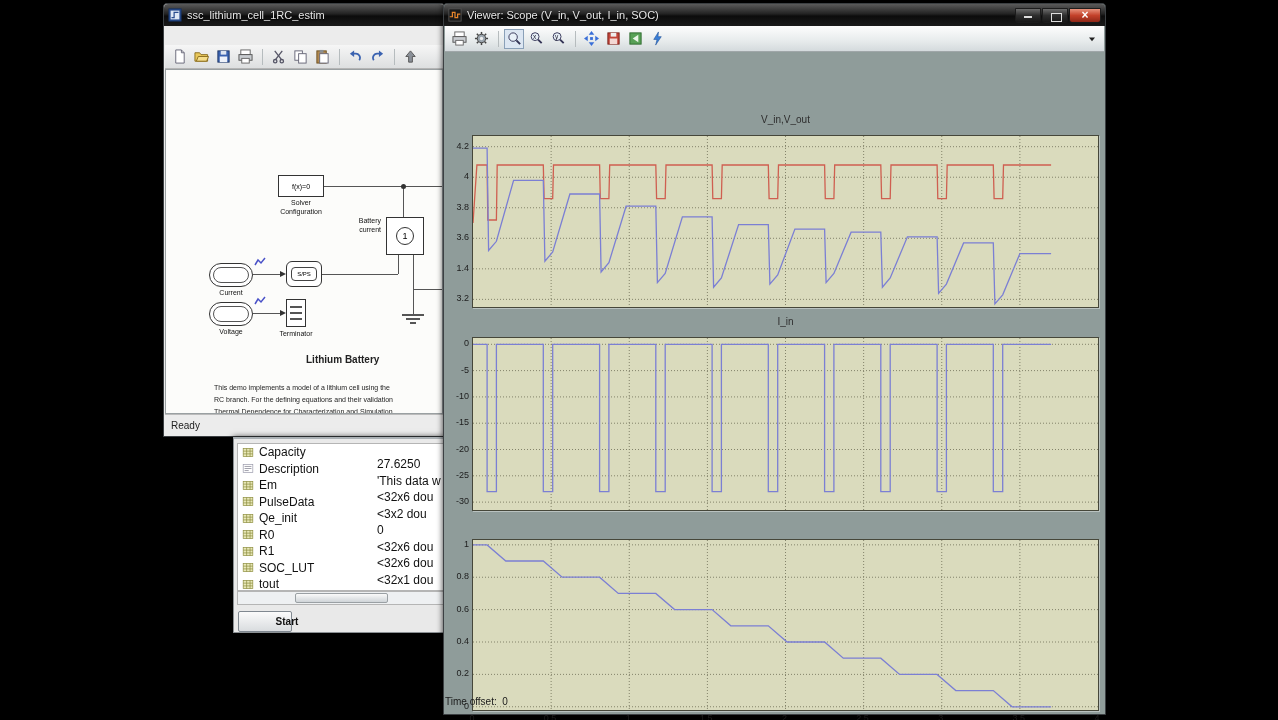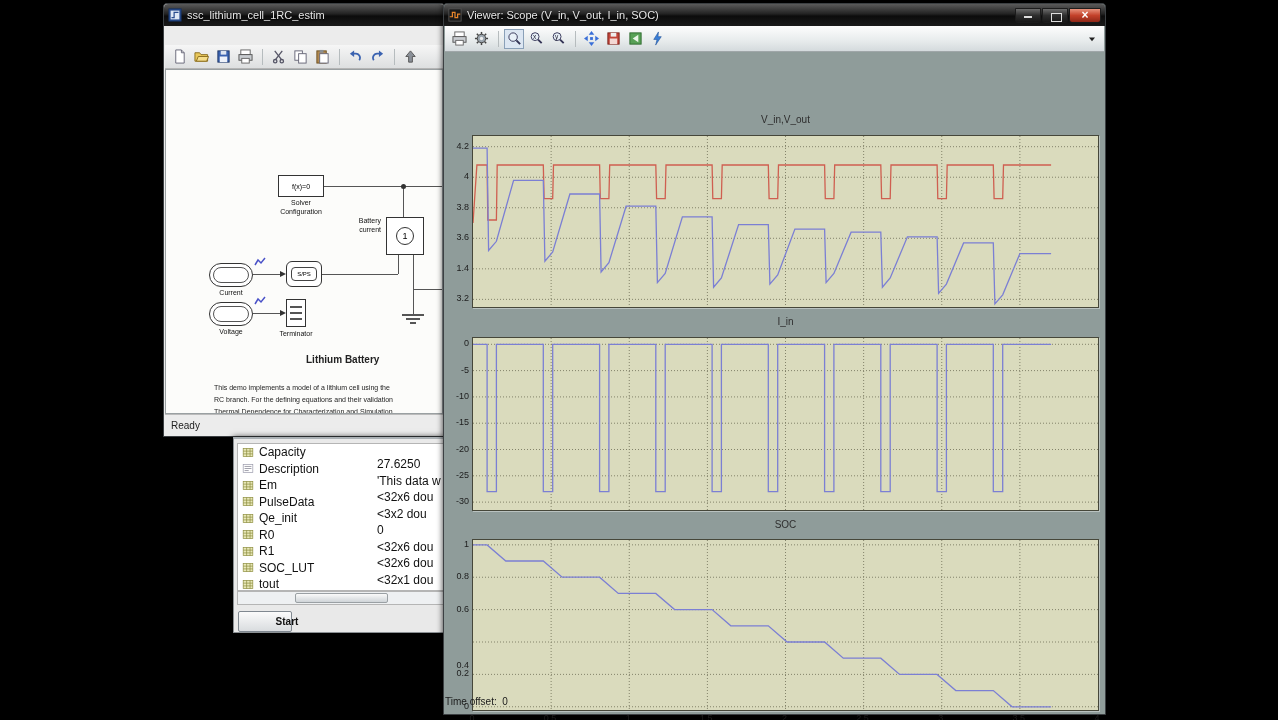--- a/index.html
+++ b/index.html
@@ -528,21 +528,20 @@
             <line x1="0" y1="32.61162079510703" x2="625" y2="32.61162079510703" stroke="#83836a" stroke-width="1" stroke-dasharray="1,2"></line>
             <line x1="0" y1="58.91131498470949" x2="625" y2="58.91131498470949" stroke="#83836a" stroke-width="1" stroke-dasharray="1,2"></line>
             <line x1="0" y1="85.21100917431193" x2="625" y2="85.21100917431193" stroke="#83836a" stroke-width="1" stroke-dasharray="1,2"></line>
             <line x1="0" y1="111.51070336391437" x2="625" y2="111.51070336391437" stroke="#83836a" stroke-width="1" stroke-dasharray="1,2"></line>
             <line x1="0" y1="137.81039755351682" x2="625" y2="137.81039755351682" stroke="#83836a" stroke-width="1" stroke-dasharray="1,2"></line>
             <line x1="0" y1="164.11009174311926" x2="625" y2="164.11009174311926" stroke="#83836a" stroke-width="1" stroke-dasharray="1,2"></line>
           </g>
           <polyline points="0.0,6.3 14.1,6.3 14.1,153.6 23.4,153.6 23.4,6.3 70.3,6.3 70.3,153.6 79.7,153.6 79.7,6.3 126.6,6.3 126.6,153.6 135.9,153.6 135.9,6.3 182.8,6.3 182.8,153.6 192.2,153.6 192.2,6.3 239.1,6.3 239.1,153.6 248.4,153.6 248.4,6.3 295.3,6.3 295.3,153.6 304.7,153.6 304.7,6.3 351.6,6.3 351.6,153.6 360.9,153.6 360.9,6.3 407.8,6.3 407.8,153.6 417.2,153.6 417.2,6.3 464.1,6.3 464.1,153.6 473.4,153.6 473.4,6.3 520.3,6.3 520.3,153.6 529.7,153.6 529.7,6.3 578.1,6.3" fill="none" stroke="#7b7fd4" stroke-width="1.3"></polyline>
         </svg>
       </div>
-    <div class="plot-title" style="top:467px;">SOC</div>
     <div class="plot" id="chart3" style="top:487px; height:172px;">
         <svg width="625" height="170">
           <g>
             <line x1="78.125" y1="0" x2="78.125" y2="170" stroke="#83836a" stroke-width="1" stroke-dasharray="1,2"></line>
             <line x1="156.25" y1="0" x2="156.25" y2="170" stroke="#83836a" stroke-width="1" stroke-dasharray="1,2"></line>
             <line x1="234.375" y1="0" x2="234.375" y2="170" stroke="#83836a" stroke-width="1" stroke-dasharray="1,2"></line>
             <line x1="312.5" y1="0" x2="312.5" y2="170" stroke="#83836a" stroke-width="1" stroke-dasharray="1,2"></line>
             <line x1="390.625" y1="0" x2="390.625" y2="170" stroke="#83836a" stroke-width="1" stroke-dasharray="1,2"></line>
             <line x1="468.75" y1="0" x2="468.75" y2="170" stroke="#83836a" stroke-width="1" stroke-dasharray="1,2"></line>
             <line x1="546.875" y1="0" x2="546.875" y2="170" stroke="#83836a" stroke-width="1" stroke-dasharray="1,2"></line>
@@ -569,21 +568,21 @@
       <div class="ticklabel ylab" style="left: 0px; top: 286.312px;">0</div>
       <div class="ticklabel ylab" style="left: 0px; top: 312.612px;">-5</div>
       <div class="ticklabel ylab" style="left: 0px; top: 338.911px;">-10</div>
       <div class="ticklabel ylab" style="left: 0px; top: 365.211px;">-15</div>
       <div class="ticklabel ylab" style="left: 0px; top: 391.511px;">-20</div>
       <div class="ticklabel ylab" style="left: 0px; top: 417.81px;">-25</div>
       <div class="ticklabel ylab" style="left: 0px; top: 444.11px;">-30</div>
       <div class="ticklabel ylab" style="left: 0px; top: 486.857px;">1</div>
       <div class="ticklabel ylab" style="left: 0px; top: 519.238px;">0.8</div>
       <div class="ticklabel ylab" style="left: 0px; top: 551.619px;">0.6</div>
-      <div class="ticklabel ylab" style="left: 0px; top: 608px;">0.4</div>
+      <div class="ticklabel ylab" style="left: 0px; top: 584px;">0.4</div>
       <div class="ticklabel ylab" style="left: 0px; top: 616.381px;">0.2</div>
       <div class="ticklabel ylab" style="left: 0px; top: 648.762px;">0</div>
       <div class="ticklabel xlab" style="left: 14px; top: 661px;">0</div>
       <div class="ticklabel xlab" style="left: 92.125px; top: 661px;">0.5</div>
       <div class="ticklabel xlab" style="left: 170.25px; top: 661px;">1</div>
       <div class="ticklabel xlab" style="left: 248.375px; top: 661px;">1.5</div>
       <div class="ticklabel xlab" style="left: 326.5px; top: 661px;">2</div>
       <div class="ticklabel xlab" style="left: 404.625px; top: 661px;">2.5</div>
       <div class="ticklabel xlab" style="left: 482.75px; top: 661px;">3</div>
       <div class="ticklabel xlab" style="left: 560.875px; top: 661px;">3.5</div>

